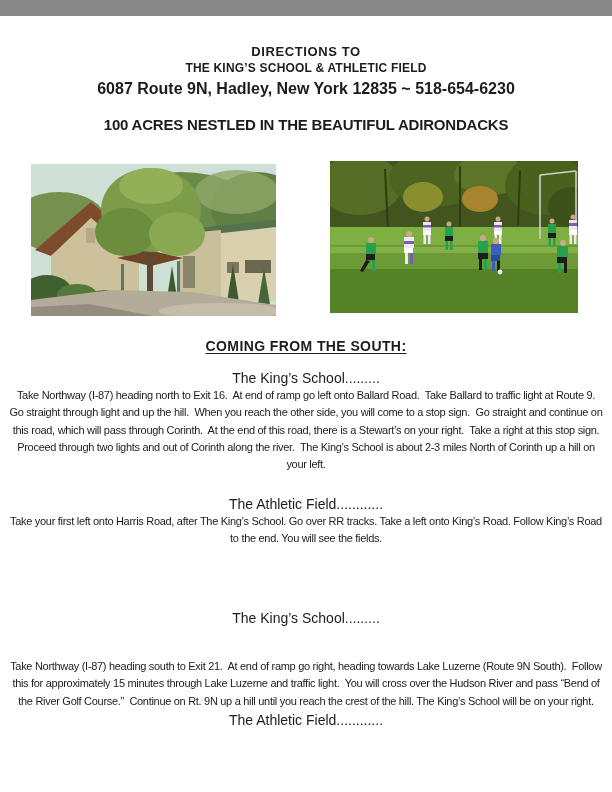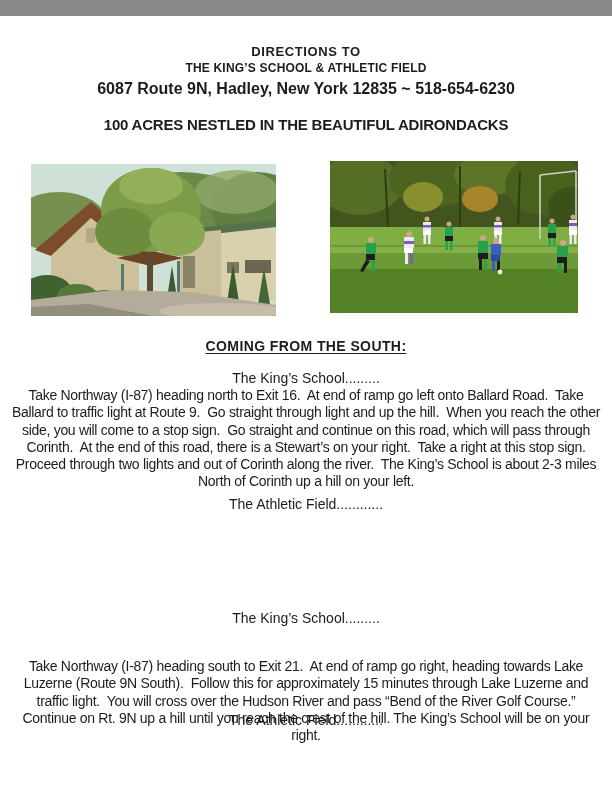--- a/index.html
+++ b/index.html
@@ -23,21 +23,21 @@
   .photo svg{display:block;width:100%;height:100%;}
   .photo-left{left:31px;top:148px;width:245px;height:152px;}
   .photo-right{left:330px;top:145px;width:248px;height:152px;}
   .sec-head{
     font-size:14px;font-weight:700;letter-spacing:.4px;
     text-decoration:underline;text-underline-offset:2px;text-align:center;
   }
   .sub-title{font-size:14px;white-space:pre-wrap;}
   .body-text{
     left:9px;width:594px;
-    font-size:14px;line-height:17.3px;letter-spacing:-.3px;
+    font-size:11px;line-height:17.3px;letter-spacing:-.3px;
     white-space:pre-wrap;
   }
   .s1-head{top:322px;}
   .s1-t1{top:354px;}
   .s1-b1{top:371px;}
   .s1-t2{top:480px;}
   .s1-b2{top:497px;}
   .s2-head{top:562px;}
   .s2-t1{top:594px;}
   .s2-b1{top:642px;}
@@ -206,18 +206,19 @@
           <rect x="167" y="100" width="3" height="10" fill="#1d1d1d"></rect>
       </g>
       <circle cx="170" cy="111" r="2.4" fill="#f2f2ee"></circle>
     </svg>
   </div>
 
   <div class="abs center sec-head s1-head">COMING FROM THE SOUTH:</div>
   <div class="abs center sub-title s1-t1">The King’s School.........</div>
   <div class="abs center body-text s1-b1">Take Northway (I-87) heading north to Exit 16.  At end of ramp go left onto Ballard Road.  Take Ballard to traffic light at Route 9.  Go straight through light and up the hill.  When you reach the other side, you will come to a stop sign.  Go straight and continue on this road, which will pass through Corinth.  At the end of this road, there is a Stewart’s on your right.  Take a right at this stop sign.  Proceed through two lights and out of Corinth along the river.  The King’s School is about 2-3 miles North of Corinth up a hill on your left.</div>
   <div class="abs center sub-title s1-t2">The Athletic Field............</div>
+  <div class="abs center body-text s1-b2">Take your first left onto Harris Road, after The King’s School. Go over RR tracks. Take a left onto King’s Road. Follow King’s Road to the end. You will see the fields.</div>
 
   <div class="abs center sub-title s2-t1">The King’s School.........</div>
   <div class="abs center body-text s2-b1">Take Northway (I-87) heading south to Exit 21.  At end of ramp go right, heading towards Lake Luzerne (Route 9N South).  Follow this for approximately 15 minutes through Lake Luzerne and traffic light.  You will cross over the Hudson River and pass “Bend of the River Golf Course.”  Continue on Rt. 9N up a hill until you reach the crest of the hill. The King’s School will be on your right.</div>
   <div class="abs center sub-title s2-t2">The Athletic Field............</div>
 
 </div>
 
 </body></html>

